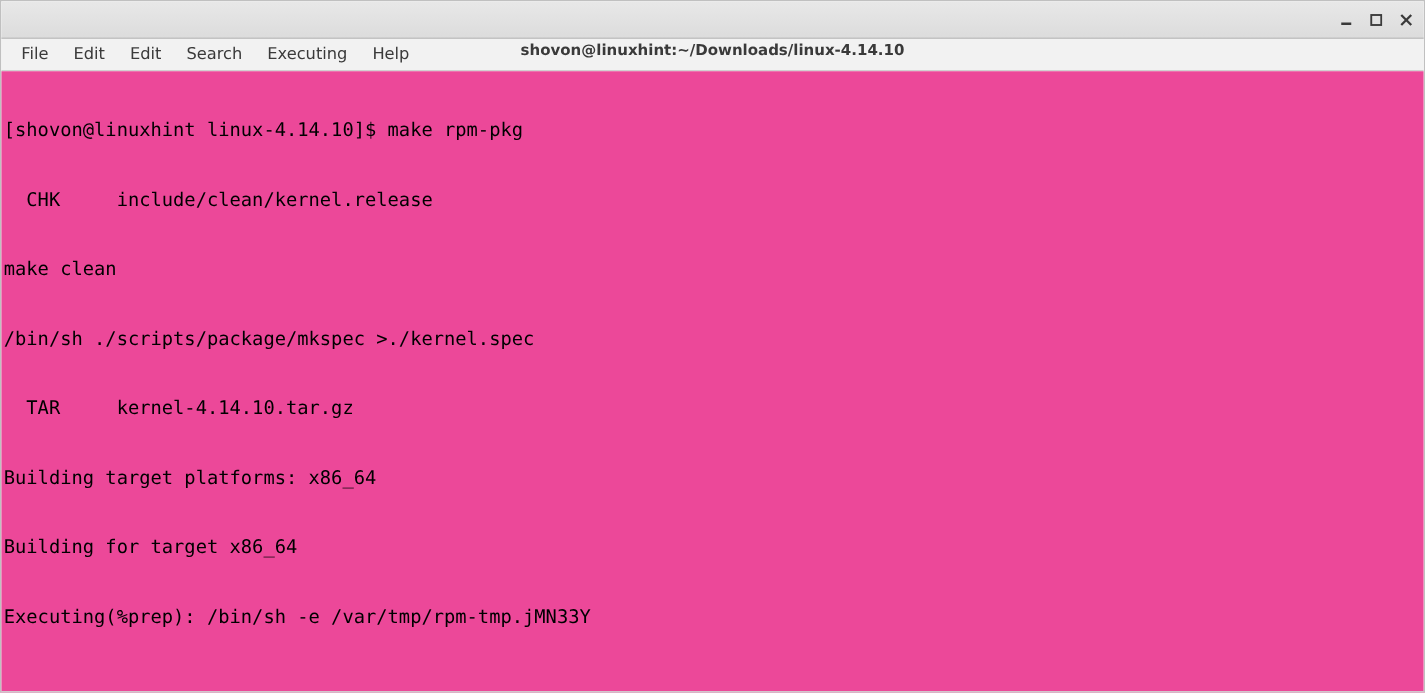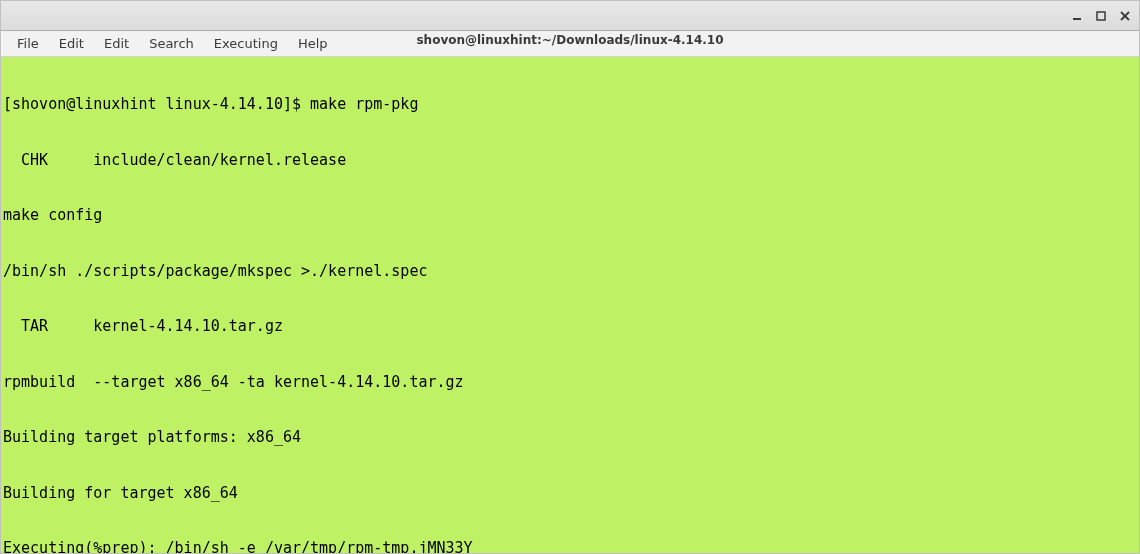--- a/index.html
+++ b/index.html
@@ -58,21 +58,21 @@
       align-items: center;
       padding-left: 6px;
     }
     .menu-item {
       padding: 4px 10px;
       font-size: 13px;
       color: #3a3a3a;
       cursor: pointer;
     }
     .terminal {
-      background: #bef264;
+      background: #ec4899;
       color: #000000;
       font-family: "DejaVu Sans Mono", "Liberation Mono", "Courier New", monospace;
       font-size: 15px;
       line-height: 18.5px;
       padding: 1px 2px;
       white-space: pre;
       height: calc(100% - 56px);
       overflow: hidden;
     }
     .terminal-line {
@@ -109,24 +109,23 @@
   <div class="menu-item">Edit</div>
   <div class="menu-item">Edit</div>
   <div class="menu-item">Search</div>
   <div class="menu-item">Executing</div>
   <div class="menu-item">Help</div>
 </div>
 
 <div class="terminal">
   <div class="terminal-line">[shovon@linuxhint linux-4.14.10]$ make rpm-pkg</div>
   <div class="terminal-line">  CHK     include/clean/kernel.release</div>
-  <div class="terminal-line">make config</div>
+  <div class="terminal-line">make clean</div>
   <div class="terminal-line">/bin/sh ./scripts/package/mkspec &gt;./kernel.spec</div>
   <div class="terminal-line">  TAR     kernel-4.14.10.tar.gz</div>
-  <div class="terminal-line">rpmbuild  --target x86_64 -ta kernel-4.14.10.tar.gz</div>
   <div class="terminal-line">Building target platforms: x86_64</div>
   <div class="terminal-line">Building for target x86_64</div>
   <div class="terminal-line">Executing(%prep): /bin/sh -e /var/tmp/rpm-tmp.jMN33Y</div>
   
   
   
   
   
   
   

